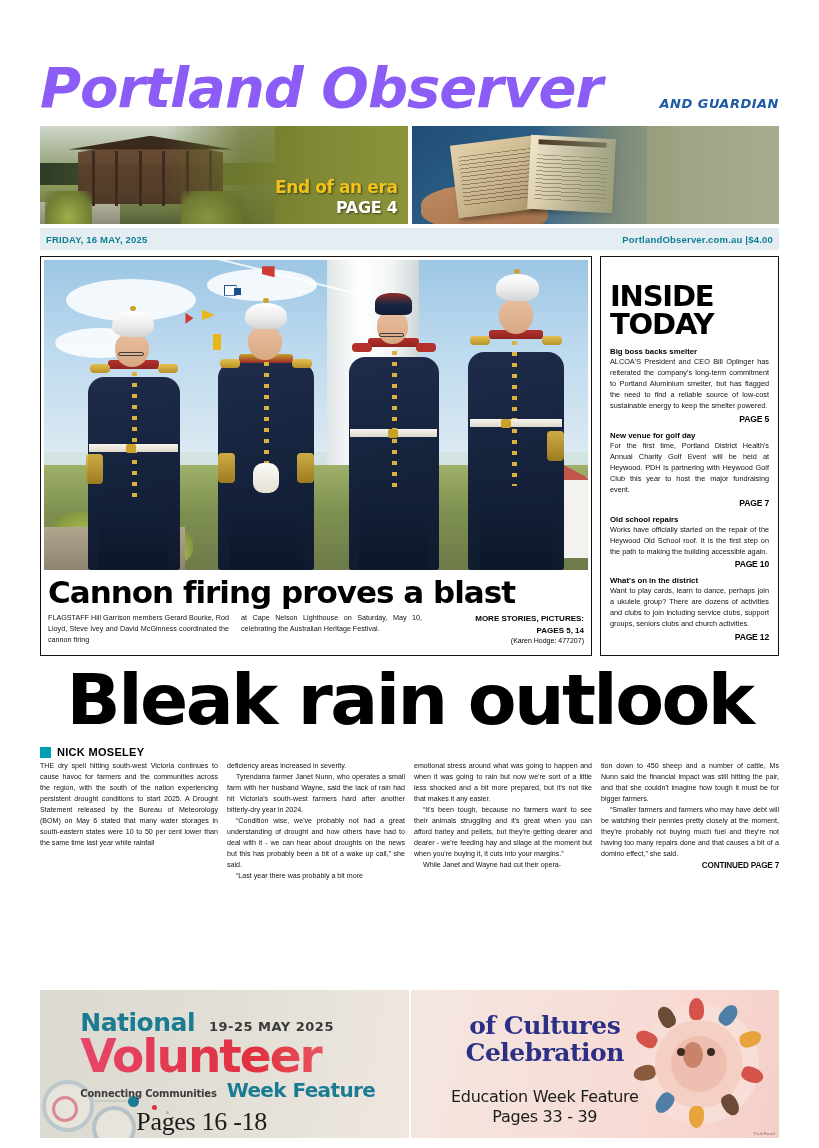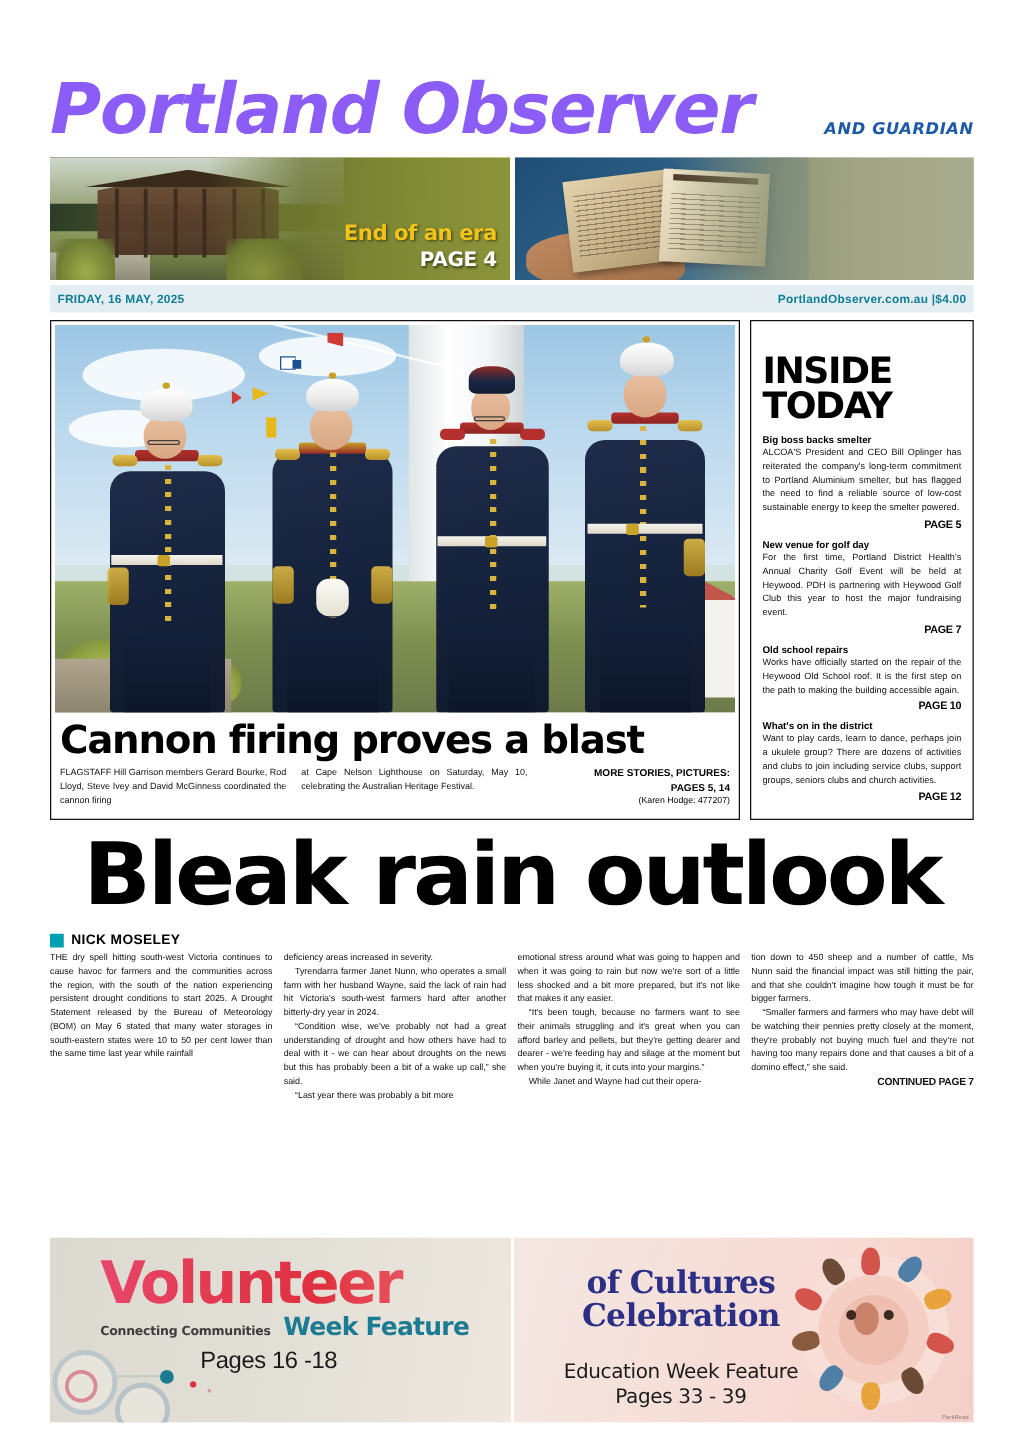--- a/index.html
+++ b/index.html
@@ -408,25 +408,25 @@
     letter-spacing: -0.2px;
   }
   .nvw-weekfeature {
     font-family: "DejaVu Sans", sans-serif;
     font-weight: bold;
     font-size: 20px;
     color: #1b7b93;
     letter-spacing: -0.6px;
   }
   .nvw-pages {
-    font-family: Liberation Sans, sans-serif;
-    font-size: 19px;
+    font-family: Liberation Serif, serif;
+    font-size: 26px;
     color: #1b1b1b;
     margin-top: 5px;
-    margin-left: 80px;
+    margin-left: 56px;
     letter-spacing: -0.3px;
   }
   .nvw-deco { position: absolute; border-radius: 50%; }
   .deco1 { left: 2px; bottom: 6px; width: 52px; height: 52px;
     border: 4px solid #bcc7cc; background: #e7e4dc; }
   .deco1in { position:absolute; left:12px; bottom:16px; width: 26px; height: 26px;
     border-radius:50%; border: 3px solid #d98a94; }
   .deco2 { left: 52px; bottom: -12px; width: 44px; height: 44px;
     border: 4px solid #b6c2c8; background: #e7e4dc; }
   .deco-dot { position:absolute; border-radius:50%; }
@@ -706,20 +706,24 @@
     <div class="ad-left">
       <div class="nvw-deco deco1"></div>
       <div class="deco1in"></div>
       <div class="nvw-deco deco2"></div>
       <div class="dline" style="left:54px; bottom:36px; width:42px;"></div>
       <div class="deco-dot" style="left:88px; bottom:31px; width:11px; height:11px; background:#1b7b93;"></div>
       <div class="deco-dot" style="left:112px; bottom:28px; width:5px; height:5px; background:#e0303f;"></div>
       <div class="deco-dot" style="left:126px; bottom:24px; width:3px; height:3px; background:#c9a0a4;"></div>
 
       <div class="nvw">
+        <div class="nvw-row1">
+          <span class="nvw-national">National</span>
+          <span class="nvw-dates">19-25 MAY 2025</span>
+        </div>
         <div class="nvw-volunteer">Volunteer</div>
         <div class="nvw-row3">
           <span class="nvw-connecting">Connecting Communities</span>
           <span class="nvw-weekfeature">Week Feature</span>
         </div>
         <div class="nvw-pages">Pages 16 -18</div>
       </div>
     </div>
 
     <div class="ad-right">

